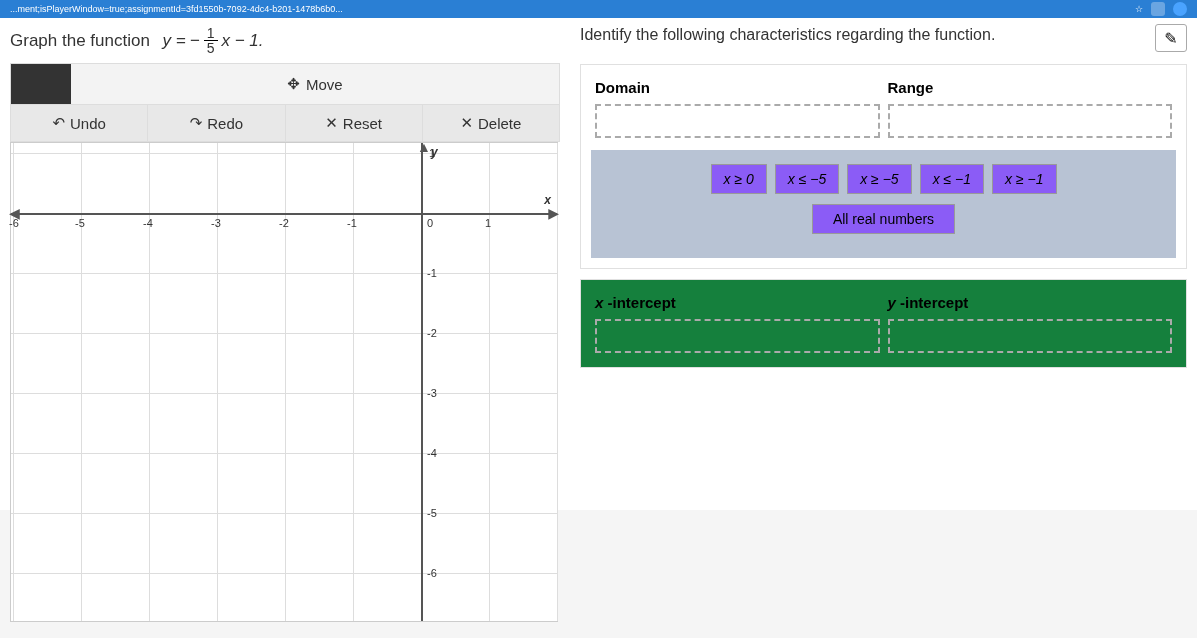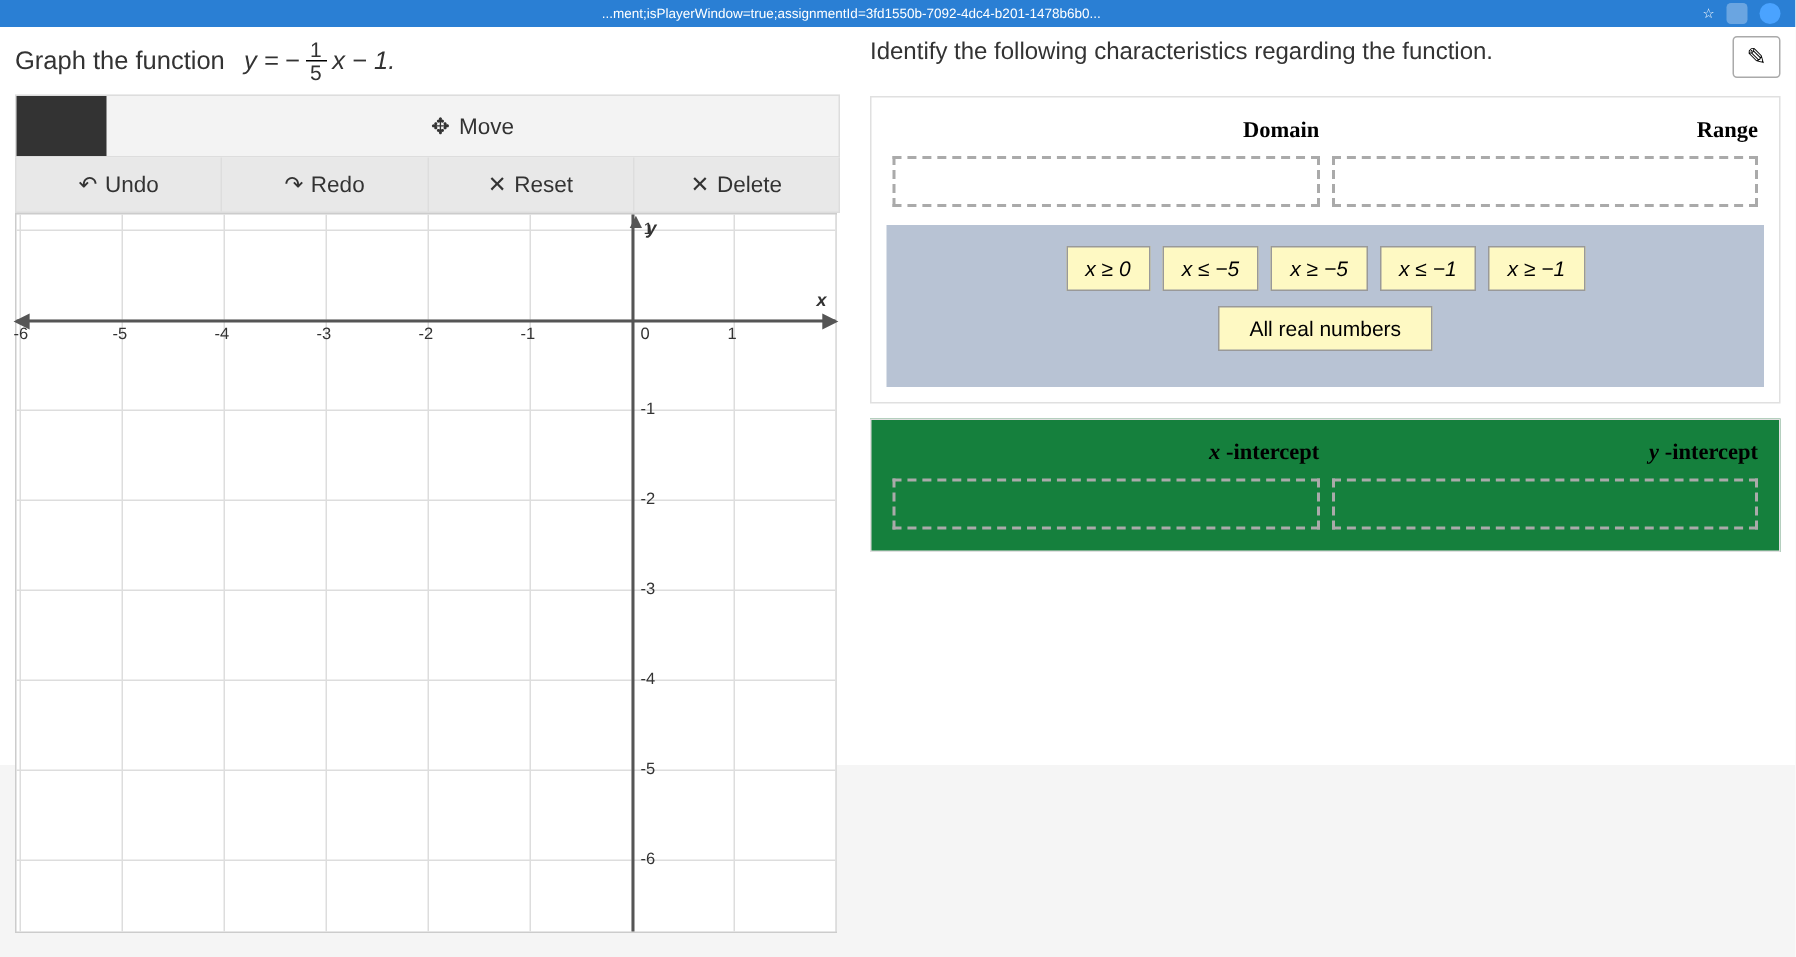--- a/index.html
+++ b/index.html
@@ -1,19 +1,19 @@
 <!DOCTYPE html>
 <html><head>
 <meta charset="utf-8">
 <style>
   * { box-sizing: border-box; margin: 0; padding: 0; }
   body { font-family: Arial, sans-serif; background: #f5f5f5; width: 1197px; height: 638px; overflow: hidden; }
   
   .browser-bar { background: #2a7fd4; height: 18px; display: flex; align-items: center; padding: 0 10px; color: #fff; font-size: 9px; justify-content: flex-end; gap: 10px; }
-  .url-fragment { flex: 1; text-align: center; overflow: hidden; white-space: nowrap; }
+  .url-fragment { flex: 1; text-align: left; overflow: hidden; white-space: nowrap; }
   .browser-icons { display: flex; gap: 8px; align-items: center; }
   .browser-icon { width: 14px; height: 14px; background: rgba(255,255,255,0.3); border-radius: 3px; }
   
   .main { display: flex; height: 492px; background: #fff; }
   .left-panel { width: 570px; padding: 8px 10px; }
   .right-panel { flex: 1; padding: 8px 10px; position: relative; }
   
   .prompt { font-size: 17px; color: #333; margin-bottom: 8px; display: flex; align-items: center; gap: 4px; flex-wrap: wrap; }
   .math { font-style: italic; }
   .frac { display: inline-flex; flex-direction: column; align-items: center; font-size: 14px; vertical-align: middle; line-height: 1; }
@@ -34,27 +34,27 @@
   .axis-h { position: absolute; left: 0; right: 0; height: 2px; background: #555; }
   .axis-label { position: absolute; font-size: 12px; color: #333; font-style: italic; font-weight: bold; }
   .tick-label { position: absolute; font-size: 11px; color: #333; }
   .arrow { position: absolute; font-size: 14px; color: #555; }
   
   .right-prompt { font-size: 16px; color: #333; margin-bottom: 20px; padding-right: 60px; }
   .edit-icon-box { position: absolute; top: 6px; right: 10px; width: 32px; height: 28px; border: 1px solid #aaa; border-radius: 3px; display: flex; align-items: center; justify-content: center; background: #fff; cursor: pointer; }
   
   .section { background: #fff; border: 1px solid #e0e0e0; margin-bottom: 10px; padding: 10px; }
   .headers-row { display: flex; }
-  .header-cell { flex: 1; text-align: right; font-weight: bold; font-size: 15px; padding: 4px; font-family: Liberation Serif, serif; }
+  .header-cell { flex: 1; text-align: left; font-weight: bold; font-size: 15px; padding: 4px; }
   .drop-row { display: flex; gap: 0; }
   .drop-zone { flex: 1; height: 34px; border: 2px dashed #aaa; margin: 4px; }
   
   .tiles-panel { background: #b8c3d4; padding: 14px 10px; margin-top: 8px; }
   .tile-row { display: flex; gap: 8px; justify-content: center; margin-bottom: 10px; }
-  .tile { background: #fef9c3; border: 1px solid #999; padding: 6px 12px; font-size: 14px; cursor: grab; white-space: nowrap; font-style: italic; }
+  .tile { background: #8b5cf6; border: 1px solid #999; padding: 6px 12px; font-size: 14px; cursor: grab; white-space: nowrap; font-style: italic; }
   .tile.wide { padding: 6px 20px; font-style: normal; }
   
   .intercept-section { background: #15803d; border: 1px solid #e0e0e0; padding: 10px; }
 </style>
 </head>
 <body>
 
 <div class="browser-bar">
   <span class="url-fragment">...ment;isPlayerWindow=true;assignmentId=3fd1550b-7092-4dc4-b201-1478b6b0...</span>
   <div class="browser-icons">

